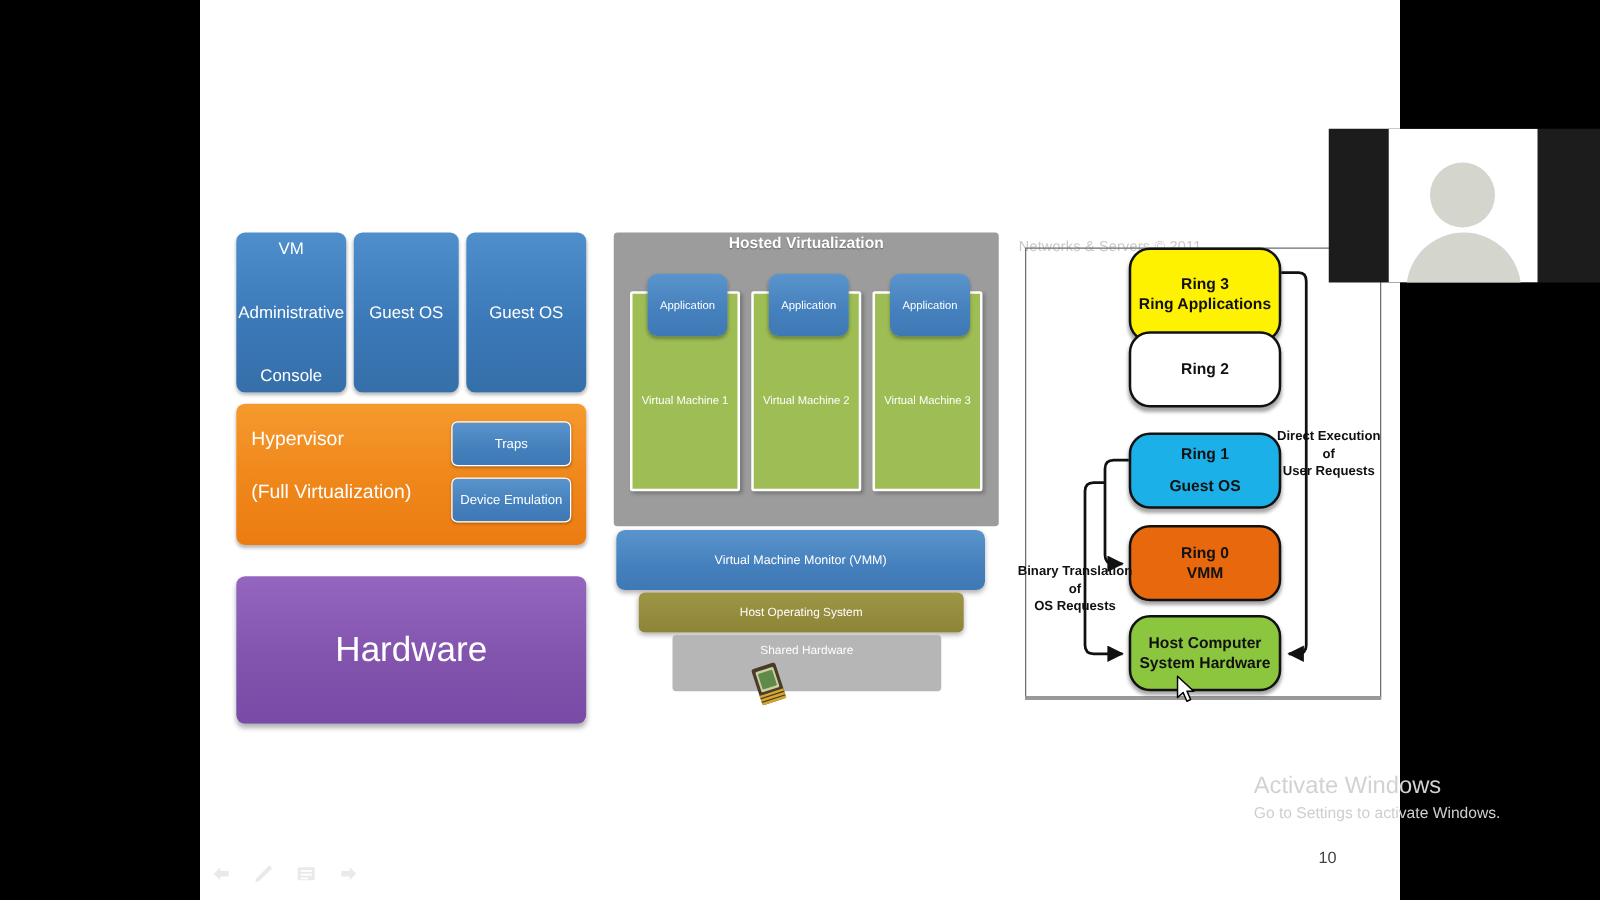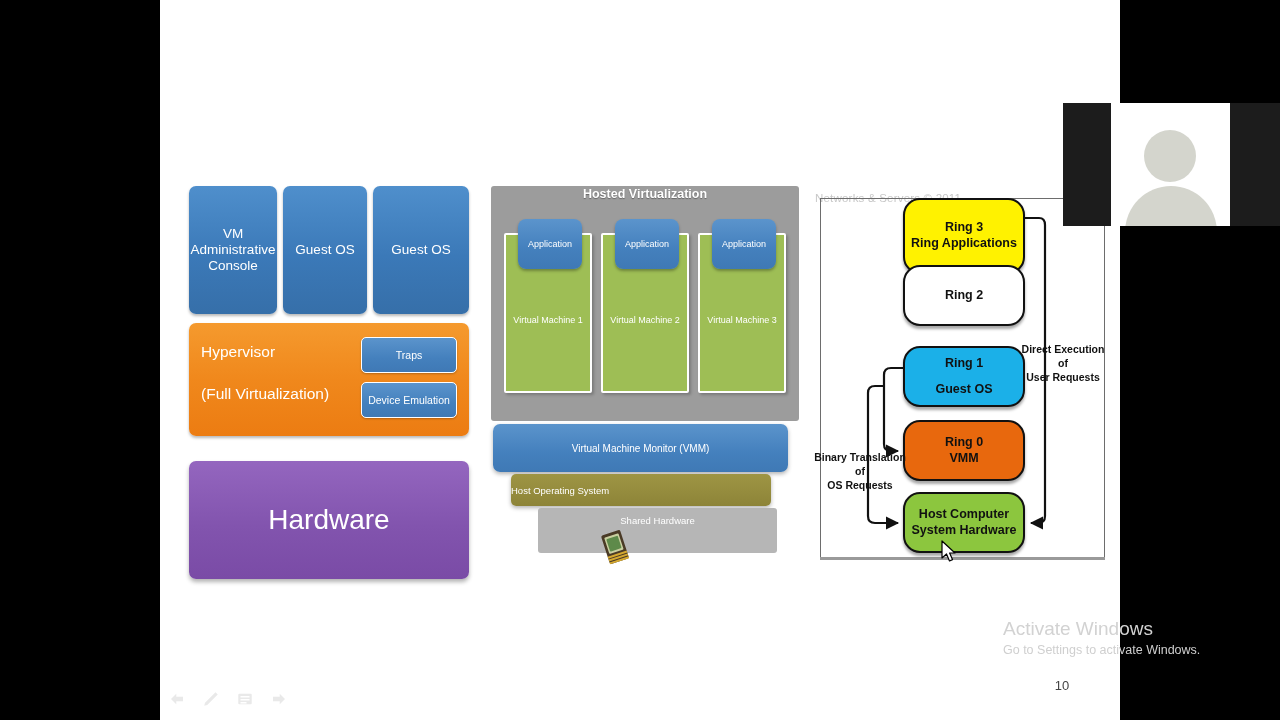--- a/index.html
+++ b/index.html
@@ -16,20 +16,21 @@
     position: absolute; left: 160px; top: 0; width: 960px; height: 720px;
     background: #ffffff;
   }
 
   
   .shape {
     position: absolute;
     display: flex; align-items: center; justify-content: center;
     text-align: center; color: #fff; line-height: 1.18;
     border-radius: 7px;
+    gap: 35px;
   }
   .shape span { display:block; }
 
   
   #left-diagram { position: absolute; left: 29px; top: 186px; width: 290px; height: 400px; }
   .blue-box {
     background: linear-gradient(180deg,#4f8fcc 0%,#3b79b8 55%,#366fa9 100%);
     box-shadow: 0 2px 3px rgba(0,0,0,.28);
     font-size: 13.5px;
   }
@@ -80,25 +81,25 @@
   }
   #vmm-bar {
     position:absolute; left:2px; top:238px; width:295px; height:48px;
     background: linear-gradient(180deg,#5b94cc 0%,#4480bd 60%,#3f79b5 100%);
     border-radius:7px; display:flex; align-items:center; justify-content:center;
     color:#fff; font-size:10px; box-shadow: 0 2px 4px rgba(0,0,0,.3);
   }
   #hostos-bar {
     position:absolute; left:20px; top:288px; width:260px; height:32px;
     background: linear-gradient(180deg,#9e9544 0%,#8d8438 100%);
-    border-radius:5px; display:flex; align-items:center; justify-content:flex-start;
+    border-radius:5px; display:flex; align-items:center; justify-content:center;
     color:#fff; font-size:9.5px; box-shadow: 0 2px 4px rgba(0,0,0,.3);
   }
   #sharedhw-bar {
-    position:absolute; left:47px; top:322px; width:239px; height:45px;
+    position:absolute; left:47px; top:322px; width:215px; height:45px;
     background:#b6b6b6; border-radius:3px;
     color:#ffffff; font-size:9.5px; text-align:center; padding-top:7px;
   }
   #chip {
     position:absolute; left:112px; top:345px; width:24px; height:32px;
     transform: rotate(-18deg);
   }
 
   
   #right-diagram { position:absolute; left:655px; top:186px; width:300px; height:395px; }

